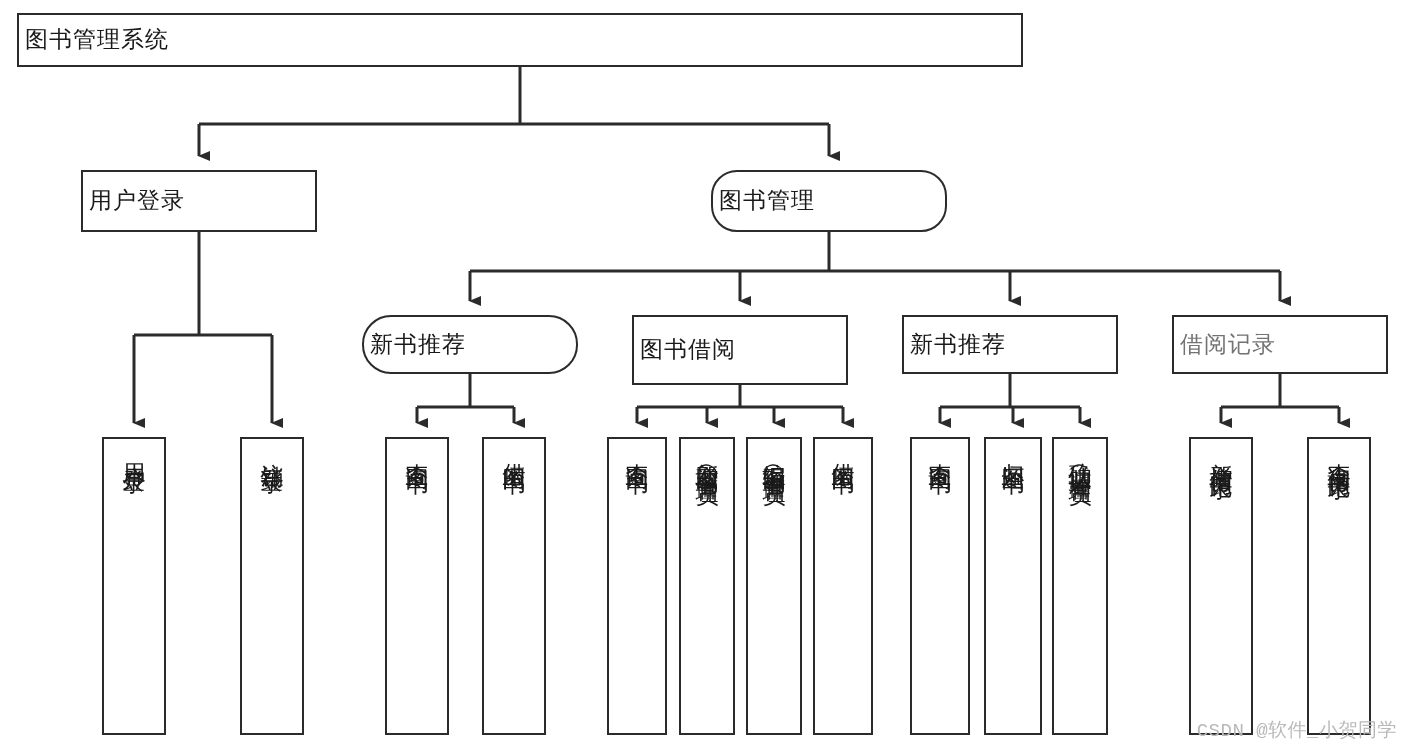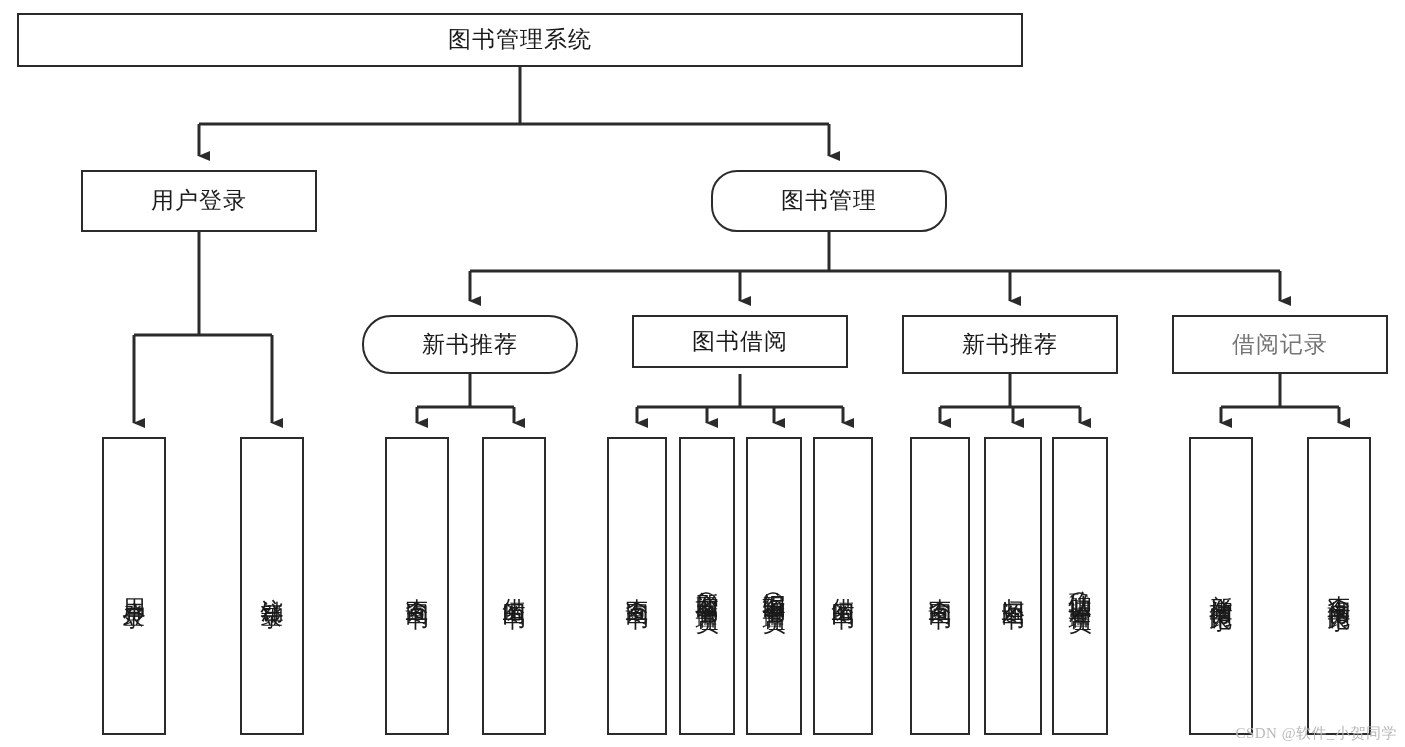--- a/index.html
+++ b/index.html
@@ -26,21 +26,20 @@
     height: 747px;
     pointer-events: none;
   }
   .node {
     position: absolute;
     box-sizing: border-box;
     border: 2.5px solid #2b2b2b;
     background: #ffffff;
     display: flex;
     align-items: center;
-    justify-content: center;
     color: #1a1a1a;
     z-index: 2;
   }
   .node.horiz {
     font-size: 23px;
     letter-spacing: 1px;
     line-height: 1.2;
     padding: 0 6px;
   }
   .node.root {
@@ -58,26 +57,26 @@
   .node.vert .vlabel {
     writing-mode: vertical-rl;
     text-orientation: upright;
     display: block;
     white-space: nowrap;
   }
   .watermark {
     position: absolute;
     right: 8px;
     bottom: 4px;
-    font-size: 15px;
+    font-size: 19px;
     color: #b9b9b9;
     letter-spacing: 0.5px;
     z-index: 5;
     white-space: nowrap;
-    font-family: Liberation Serif, serif;
+    font-family: Liberation Mono, monospace;
   }
 </style>
 </head>
 <body>
 
 <div id="canvas">
 
   <svg id="wires" viewBox="0 0 1405 747" width="1405" height="747" xmlns="http://www.w3.org/2000/svg">
     <defs>
       <marker id="arrow" viewBox="0 0 10 12" refX="5" refY="11" markerWidth="10" markerHeight="12" orient="auto-start-reverse" markerUnits="userSpaceOnUse">
@@ -135,21 +134,21 @@
   <div class="node horiz" style="left: 81px; top: 170px; width: 236px; height: 62px; border-color: rgb(43, 43, 43); background: rgb(255, 255, 255); color: rgb(26, 26, 26);">
     <span>用户登录</span>
   </div>
   <div class="node horiz" style="left: 711px; top: 170px; width: 236px; height: 62px; border-color: rgb(43, 43, 43); background: rgb(255, 255, 255); color: rgb(26, 26, 26); border-radius: 26px;">
     <span>图书管理</span>
   </div>
 
   <div class="node horiz" style="left: 362px; top: 315px; width: 216px; height: 59px; border-color: rgb(43, 43, 43); background: rgb(255, 255, 255); color: rgb(26, 26, 26); border-radius: 29px;">
     <span>新书推荐</span>
   </div>
-  <div class="node horiz" style="left: 632px; top: 315px; width: 216px; height: 53px; border-color: rgb(43, 43, 43); background: rgb(255, 255, 255); color: rgb(26, 26, 26);">
+  <div class="node horiz" style="left: 632px; top: 315px; width: 216px; height: 70px; border-color: rgb(43, 43, 43); background: rgb(255, 255, 255); color: rgb(26, 26, 26);">
     <span>图书借阅</span>
   </div>
   <div class="node horiz" style="left: 902px; top: 315px; width: 216px; height: 59px; border-color: rgb(43, 43, 43); background: rgb(255, 255, 255); color: rgb(26, 26, 26);">
     <span>新书推荐</span>
   </div>
   <div class="node horiz" style="left: 1172px; top: 315px; width: 216px; height: 59px; border-color: rgb(43, 43, 43); background: rgb(255, 255, 255); color: #737373;">
     <span>借阅记录</span>
   </div>
 
   <div class="node vert" style="left: 102px; top: 437px; width: 64px; height: 298px; border-color: rgb(43, 43, 43); background: rgb(255, 255, 255); color: rgb(26, 26, 26);">

